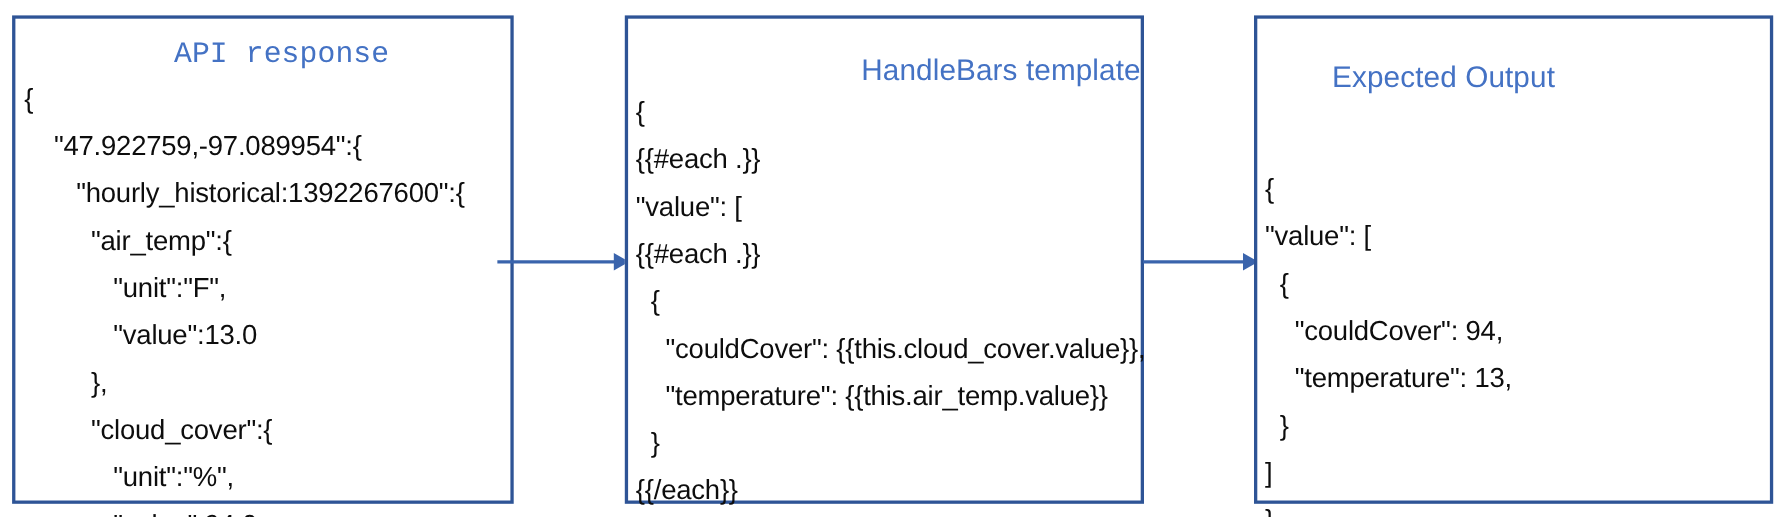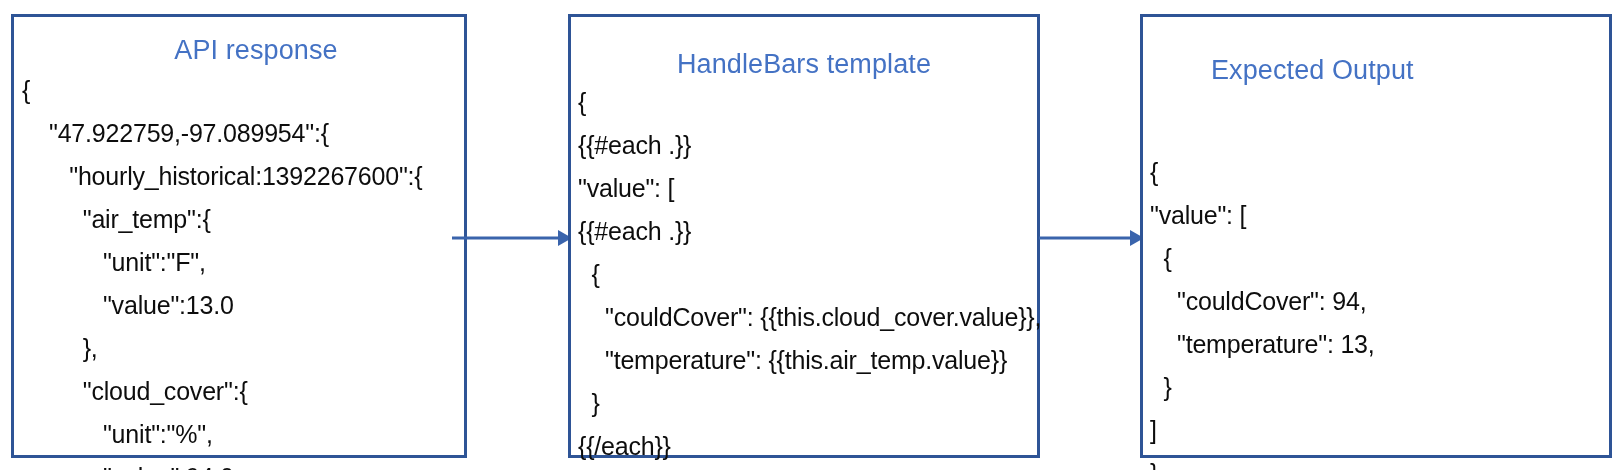--- a/index.html
+++ b/index.html
@@ -33,22 +33,22 @@
 
   .panel-title {
     position: absolute;
     color: #4472C4;
     font-size: 27px;
     line-height: 34px;
     white-space: nowrap;
     font-weight: 400;
     letter-spacing: 0.1px;
   }
-  #title-1 { left: 0; top: 16px; width: 484px; text-align: center; }
-  #title-2 { left: 0; top: 30px; width: 466px; text-align: center; }
+  #title-1 { left: 0; top: 16px; width: 484px; text-align: center; font-family: Liberation Mono, monospace; }
+  #title-2 { left: 0; top: 30px; width: 466px; text-align: right; }
   #title-3 { left: 68px; top: 36px; text-align: left; }
 
   .code-block {
     position: absolute;
     color: #0d0d0d;
     font-size: 25px;
     line-height: 43px;
     white-space: pre;
     font-family: "Liberation Sans", sans-serif;
     letter-spacing: -0.2px;

